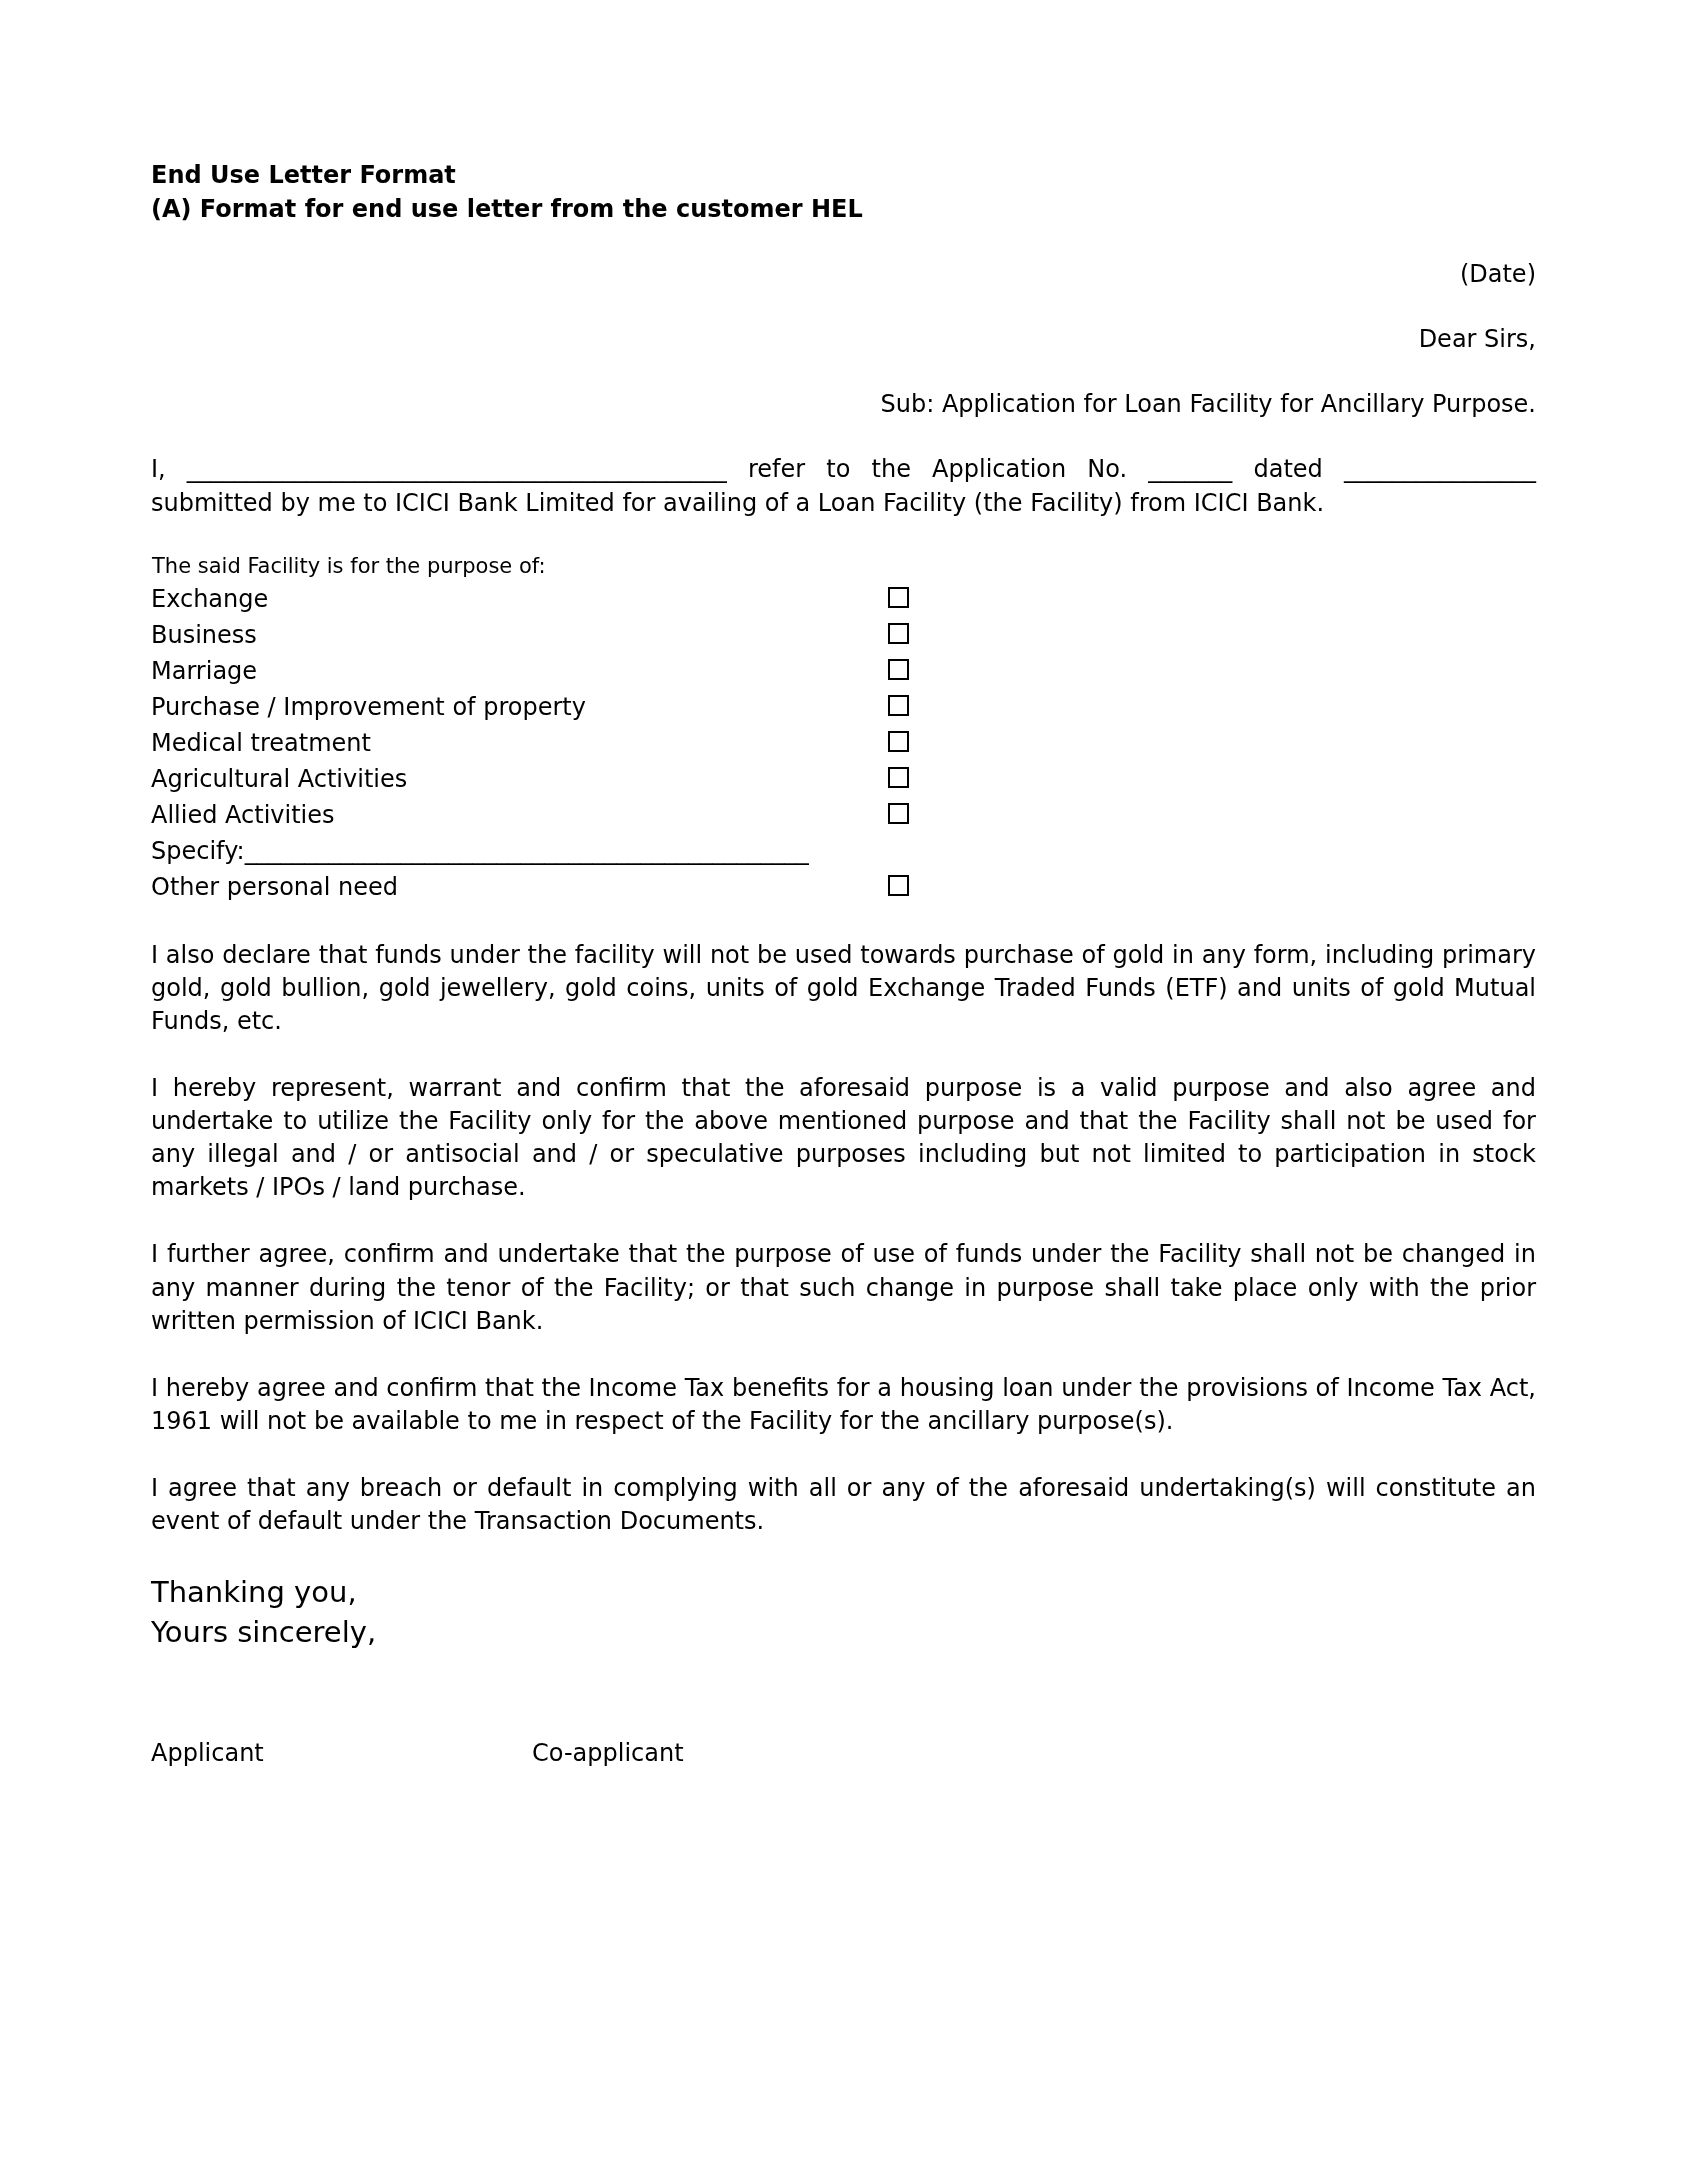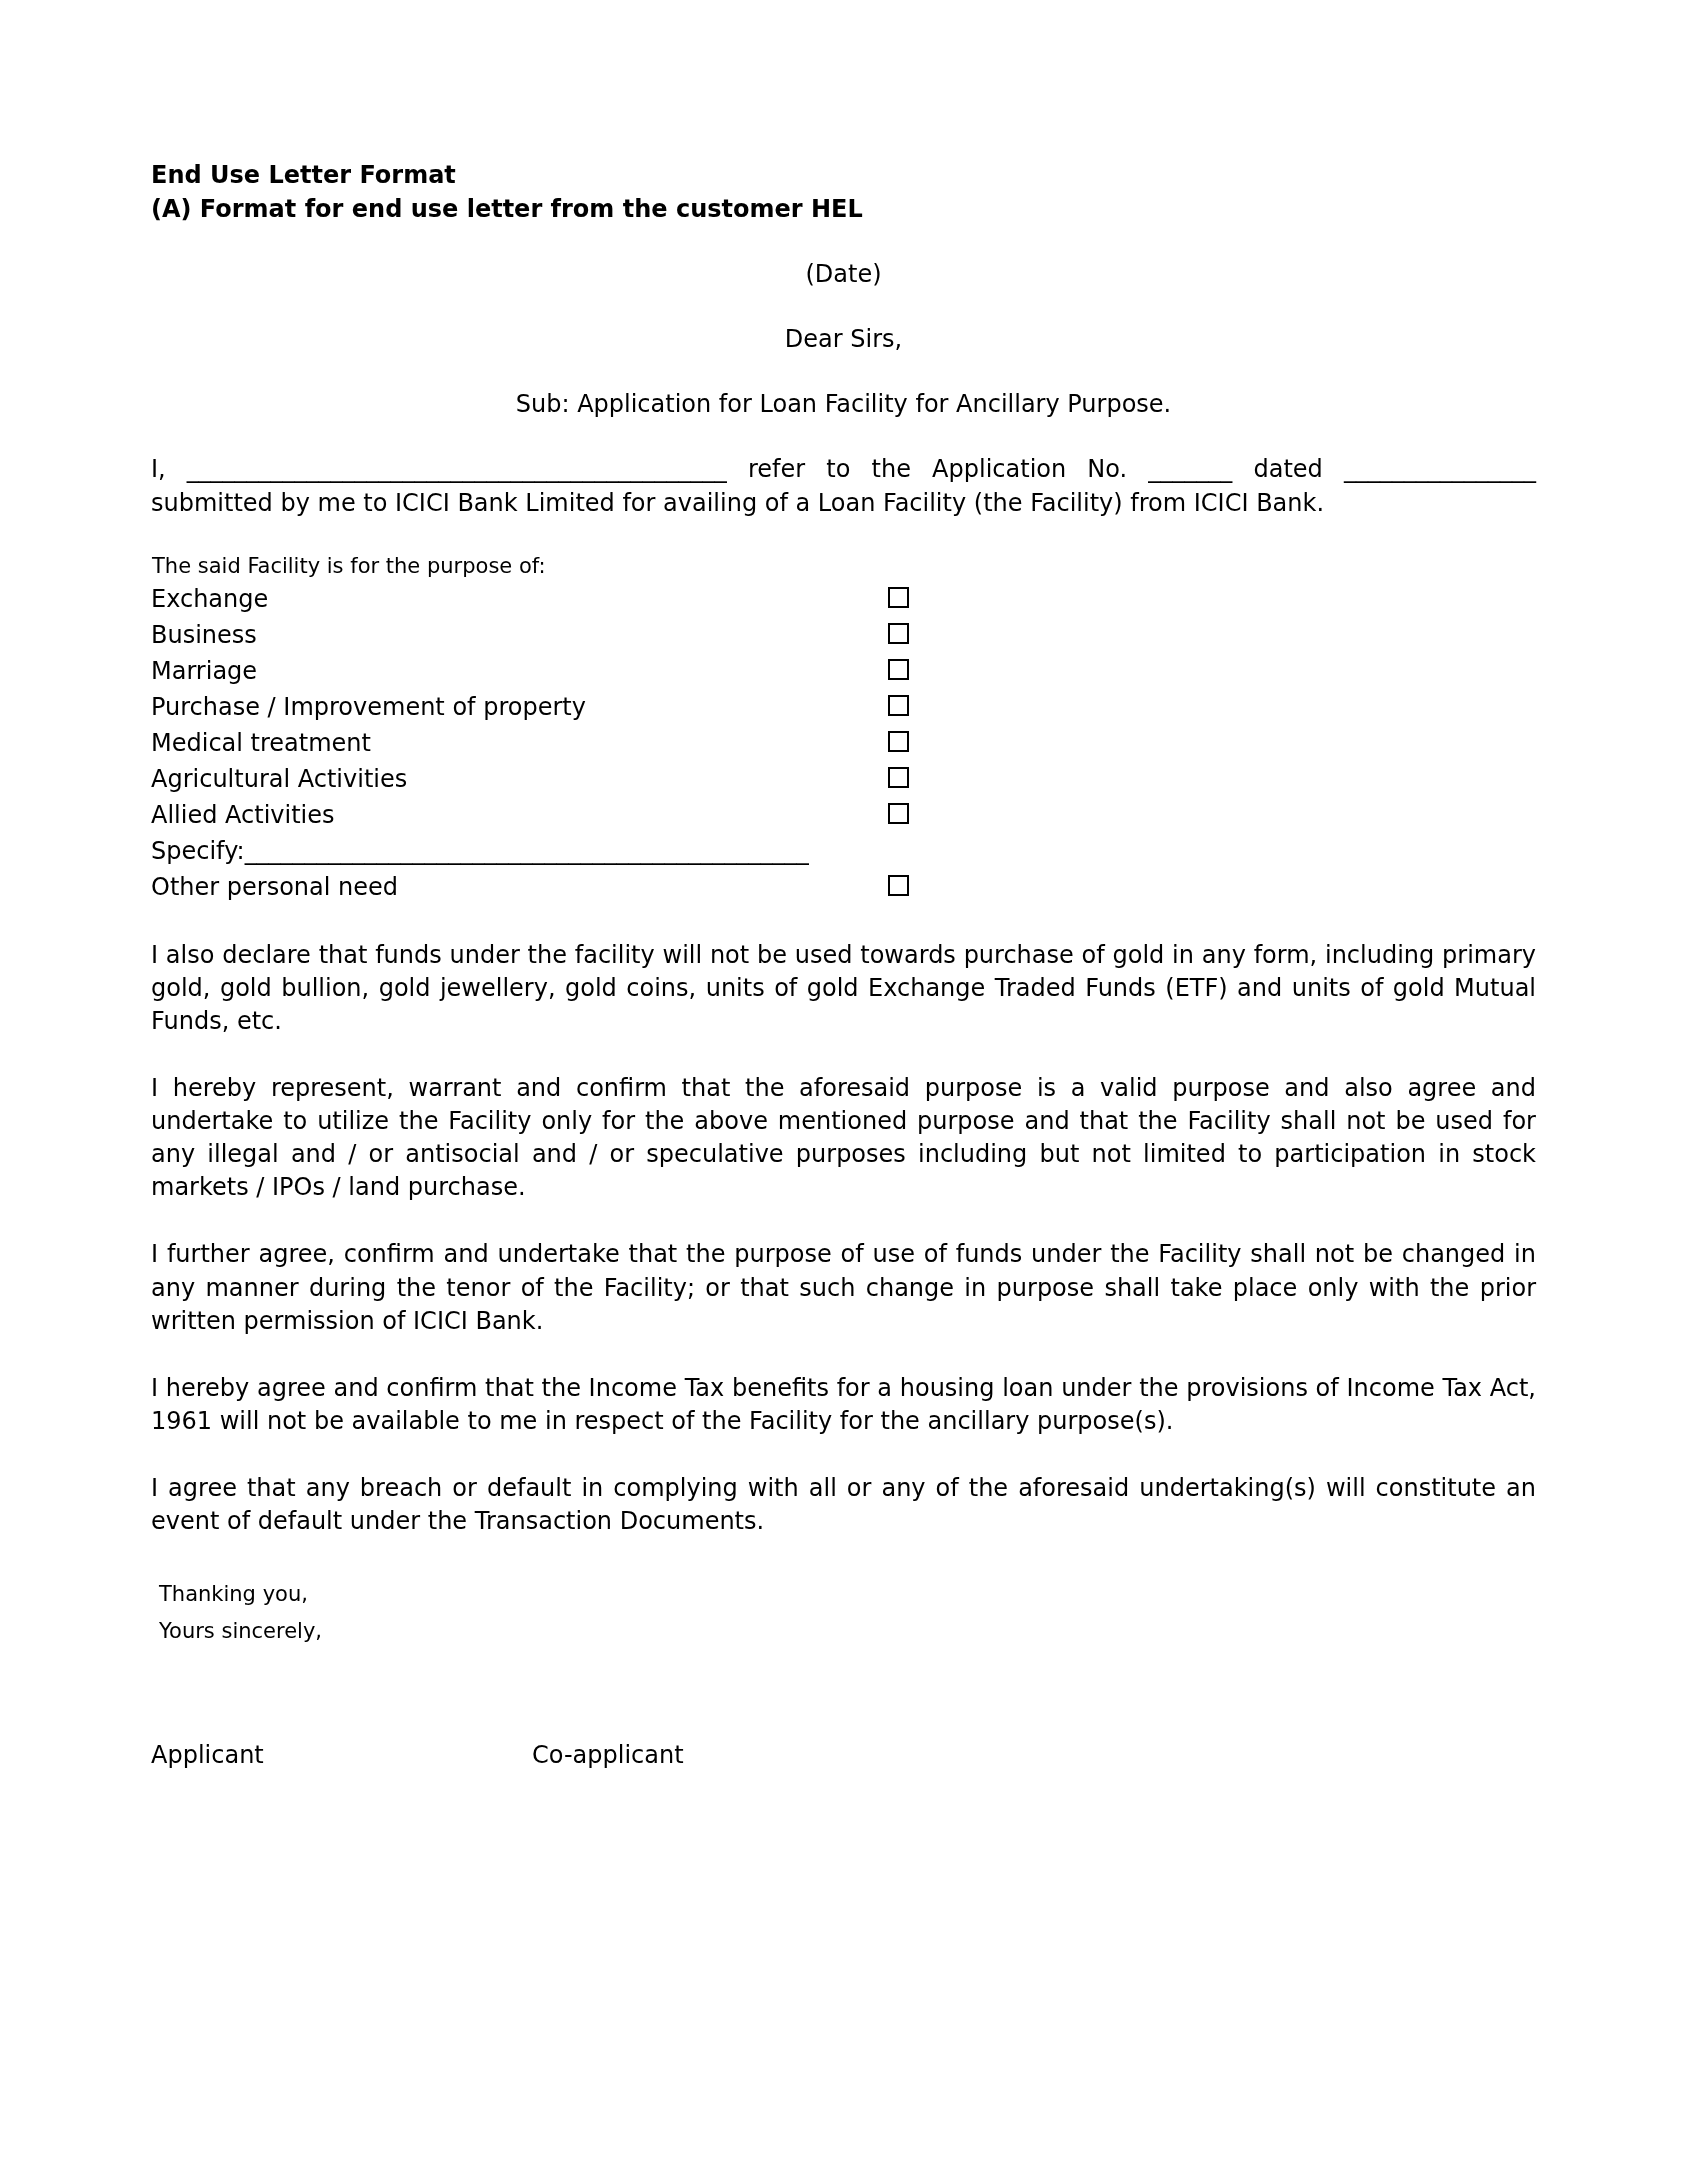--- a/index.html
+++ b/index.html
@@ -35,21 +35,21 @@
   }
   .gap-sm { height: 32px; }
   .gap-para { height: 34px; }
   p.body {
     font-size: 24px;
     line-height: 1.38;
     margin: 0;
     text-align: justify;
   }
   p.body.left {
-    text-align: center;
+    text-align: right;
   }
   .purpose-intro {
     font-size: 21px;
     line-height: 1.38;
     margin: 0 0 0 1px;
   }
   table.purpose-table {
     border-collapse: collapse;
     margin: 0;
     width: 812px;
@@ -90,23 +90,23 @@
   .sig-row {
     display: flex;
     font-size: 24px;
     line-height: 1.38;
     align-items: flex-end;
   }
   .sig-applicant {
     width: 381px;
   }
   .thanking {
-    font-size: 21px;
-    line-height: 1.38;
-    margin: 8px;
+    font-size: 29px;
+    line-height: 1.38;
+    margin: 0;
   }
 </style>
 </head>
 <body>
 
 <div class="page">
 
   <div>
     <div class="doc-title">End Use Letter Format</div>
     <div class="doc-subtitle">(A) Format for end use letter from the customer HEL</div>

